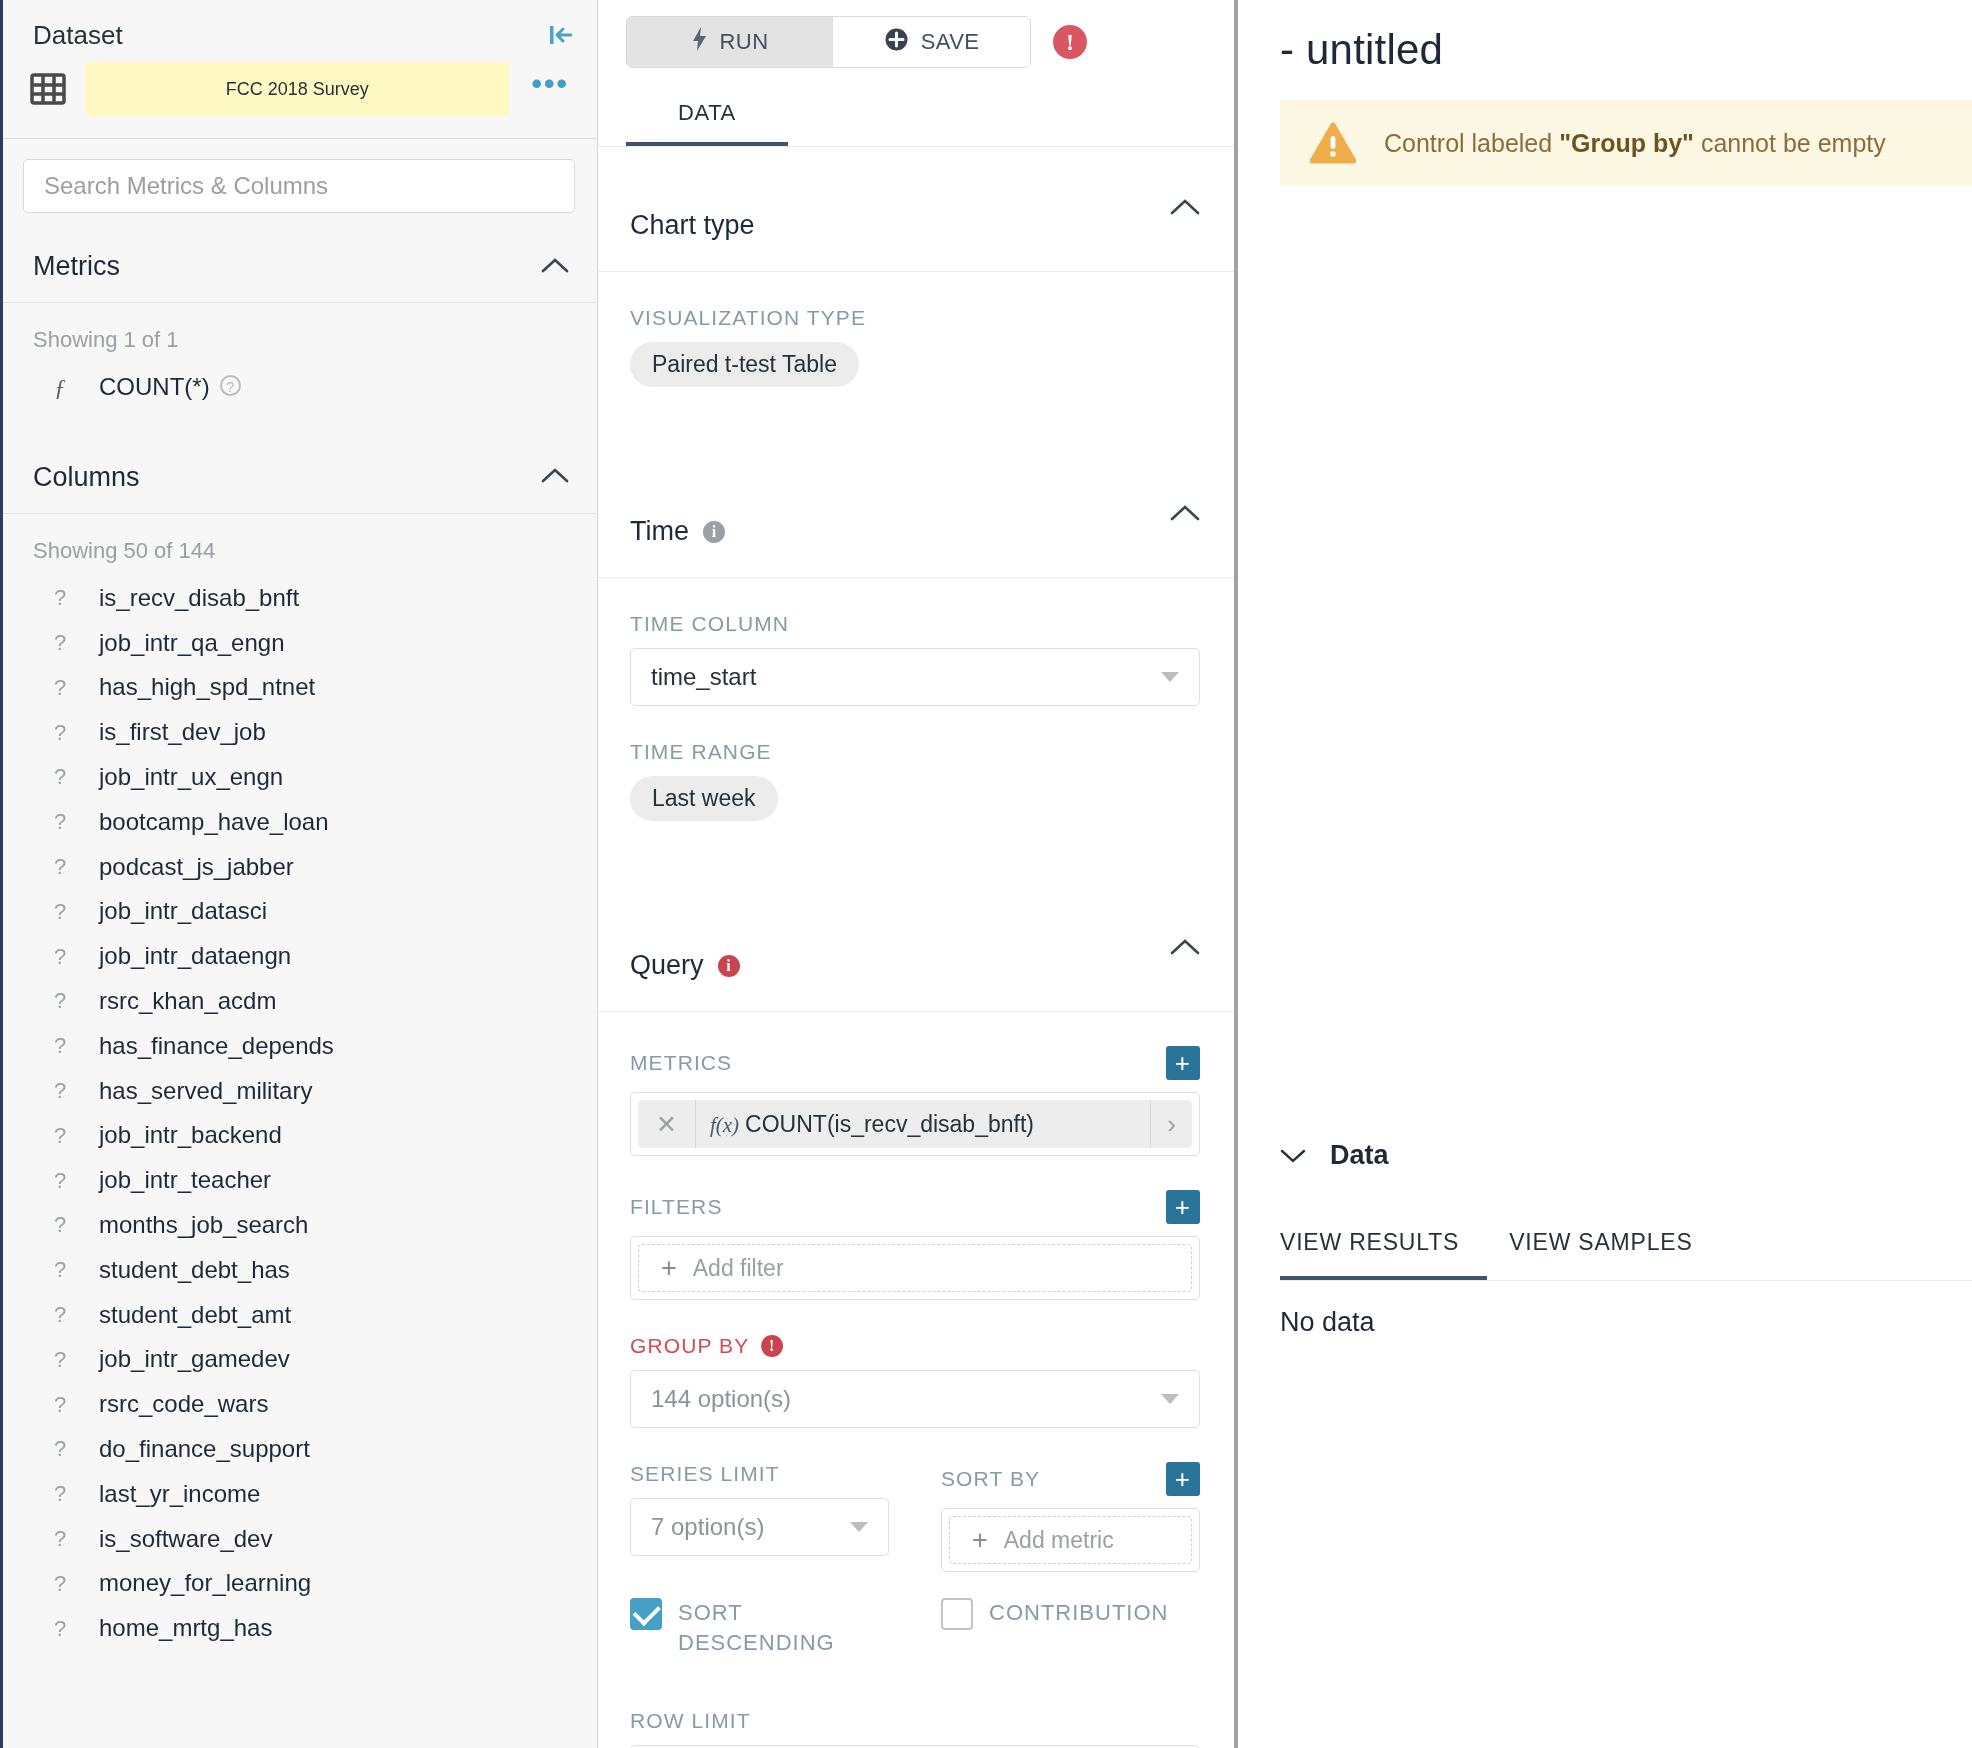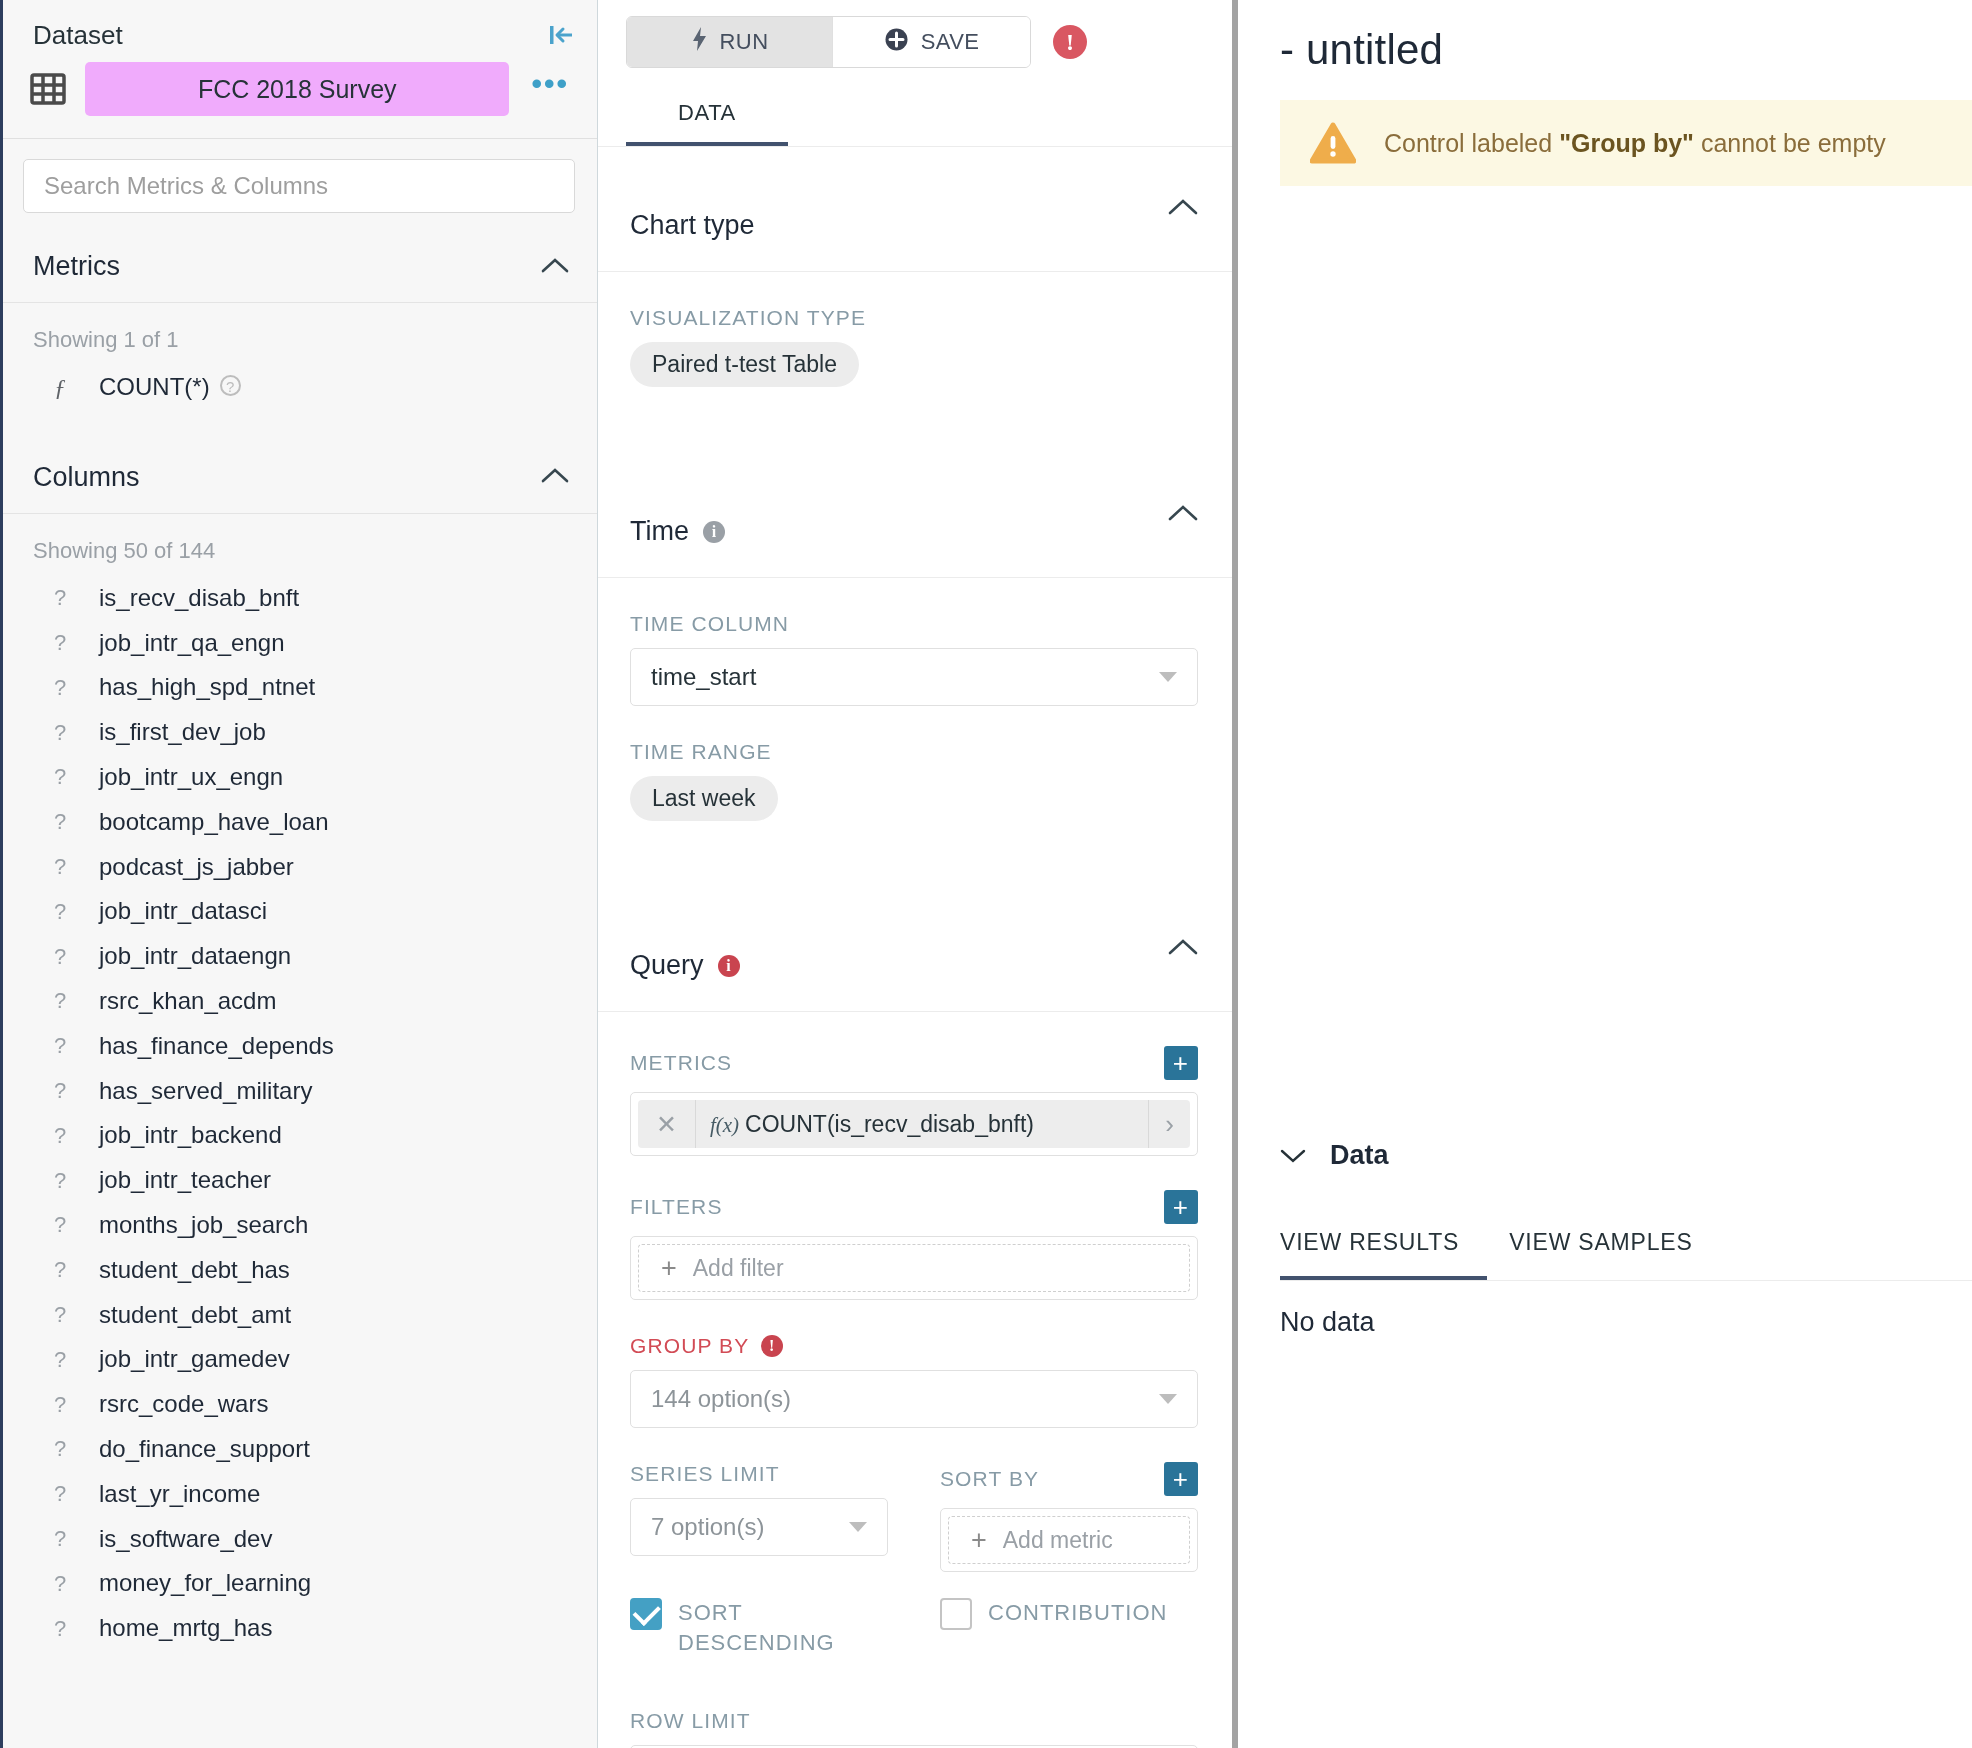--- a/index.html
+++ b/index.html
@@ -45,27 +45,27 @@
 
   .ds-select-row {
     display: flex;
     align-items: center;
     padding: 14px 22px 22px 24px;
     gap: 16px;
   }
   .grid-icon { flex: 0 0 auto; line-height: 0; }
   .ds-name-pill {
     flex: 1 1 auto;
-    background: #f0abfc;
+    background: #fef9c3;
     border-radius: 5px;
     height: 54px;
     display: flex;
     align-items: center;
     justify-content: center;
-    font-size: 25px;
+    font-size: 18px;
     color: #263238;
     cursor: pointer;
   }
   .dots-btn {
     flex: 0 0 auto;
     color: #3ea0c8;
     font-size: 30px;
     letter-spacing: 2px;
     line-height: 10px;
     padding: 0 6px 10px 6px;
@@ -137,21 +137,21 @@
     margin-left: 10px;
     vertical-align: 3px;
   }
 
   
   .control-panel {
     width: 640px;
     flex: 0 0 640px;
     height: 1748px;
     background: #ffffff;
-    border-right: 6px solid #a3a3a3;
+    border-right: 4px solid #a3a3a3;
     overflow: hidden;
     position: relative;
   }
   .cp-actions {
     display: flex;
     align-items: center;
     padding: 16px 0 0 28px;
     gap: 22px;
   }
   .btn-group {

